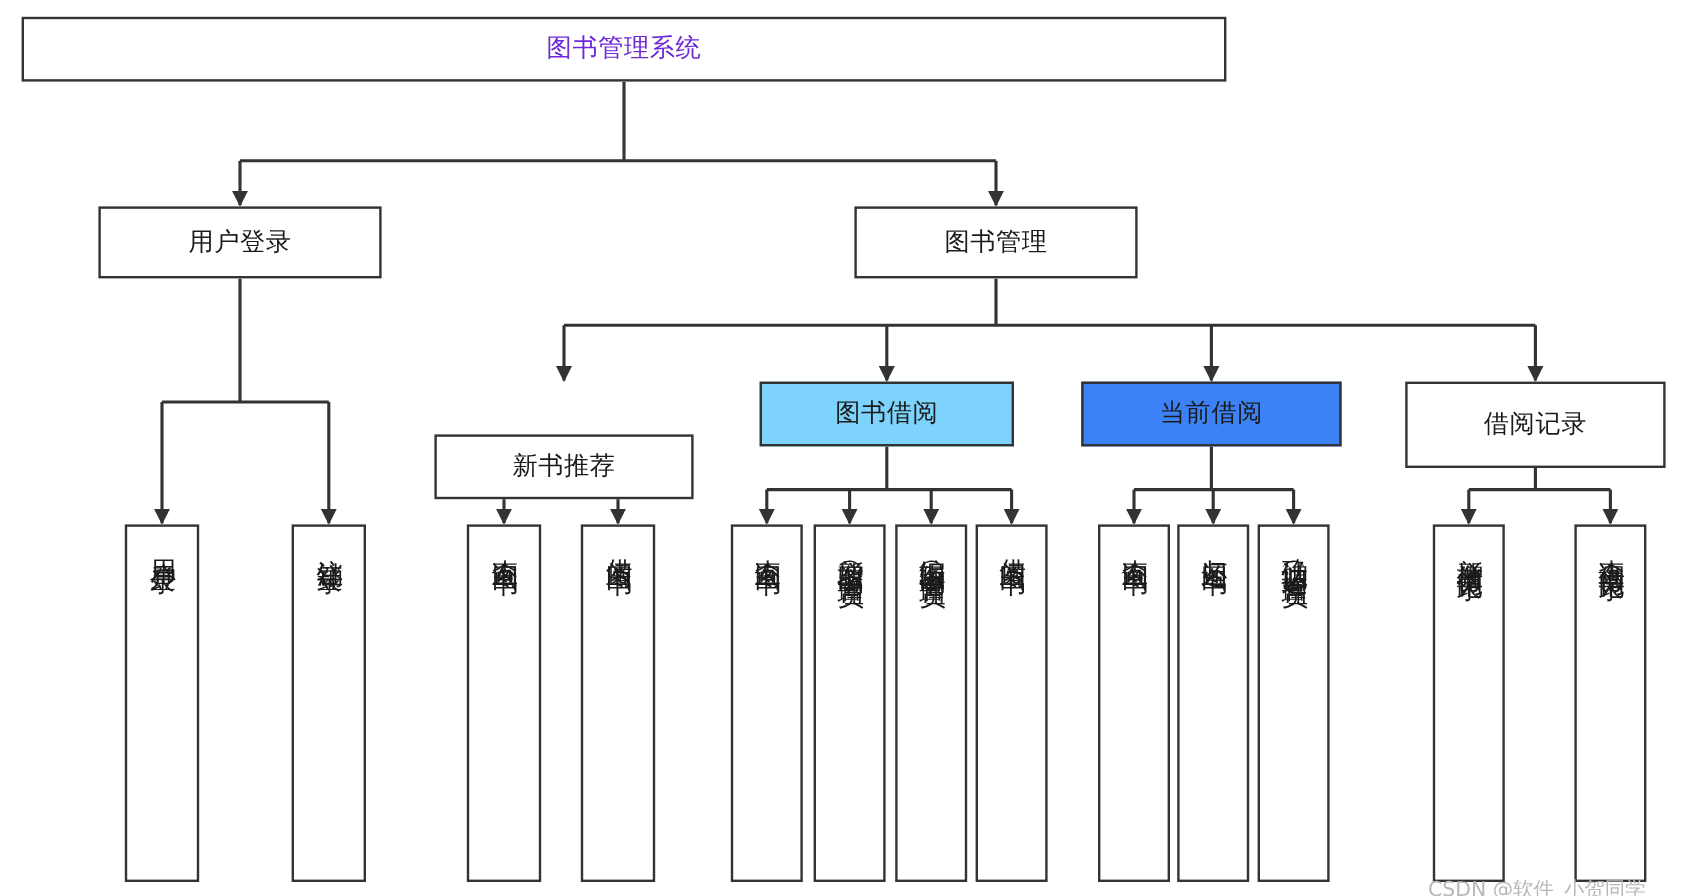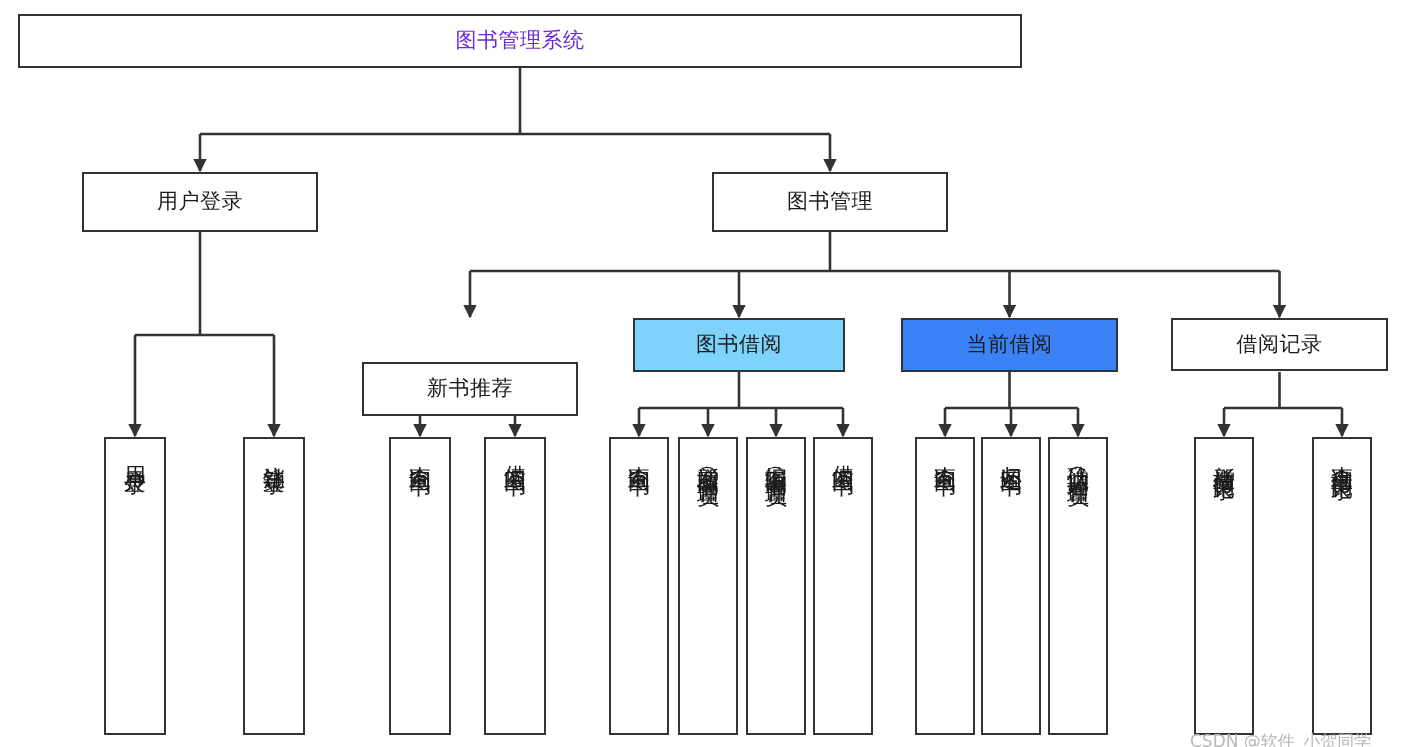--- a/index.html
+++ b/index.html
@@ -130,21 +130,21 @@
       </div>
       <div class="node horizontal" style="left: 362px; top: 318px; width: 216px; height: 54px; border-color: rgb(51, 51, 51); background: rgb(255, 255, 255); margin-top: 44px;">
         <span class="node-label" style="color: rgb(27, 27, 27);">新书推荐</span>
       </div>
       <div class="node horizontal" style="left: 633px; top: 318px; width: 212px; height: 54px; border-color: rgb(51, 51, 51); background: #7dd3fc;">
         <span class="node-label" style="color: rgb(27, 27, 27);">图书借阅</span>
       </div>
       <div class="node horizontal" style="left: 901px; top: 318px; width: 217px; height: 54px; border-color: rgb(51, 51, 51); background: #3b82f6;">
         <span class="node-label" style="color: rgb(27, 27, 27);">当前借阅</span>
       </div>
-      <div class="node horizontal" style="left: 1171px; top: 318px; width: 217px; height: 53px; border-color: rgb(51, 51, 51); background: rgb(255, 255, 255);">
+      <div class="node horizontal" style="left: 1171px; top: 318px; width: 217px; height: 72px; border-color: rgb(51, 51, 51); background: rgb(255, 255, 255);">
         <span class="node-label" style="color: rgb(27, 27, 27);">借阅记录</span>
       </div>
       <div class="node vertical" style="left: 104px; top: 437px; width: 62px; height: 298px; border-color: rgb(51, 51, 51); background: rgb(255, 255, 255);">
         <span class="node-label" style="color: rgb(27, 27, 27);">用户登录</span>
       </div>
       <div class="node vertical" style="left: 243px; top: 437px; width: 62px; height: 298px; border-color: rgb(51, 51, 51); background: rgb(255, 255, 255);">
         <span class="node-label" style="color: rgb(27, 27, 27);">注销登录</span>
       </div>
       <div class="node vertical" style="left: 389px; top: 437px; width: 62px; height: 298px; border-color: rgb(51, 51, 51); background: rgb(255, 255, 255);">
         <span class="node-label" style="color: rgb(27, 27, 27);">查询图书</span>

